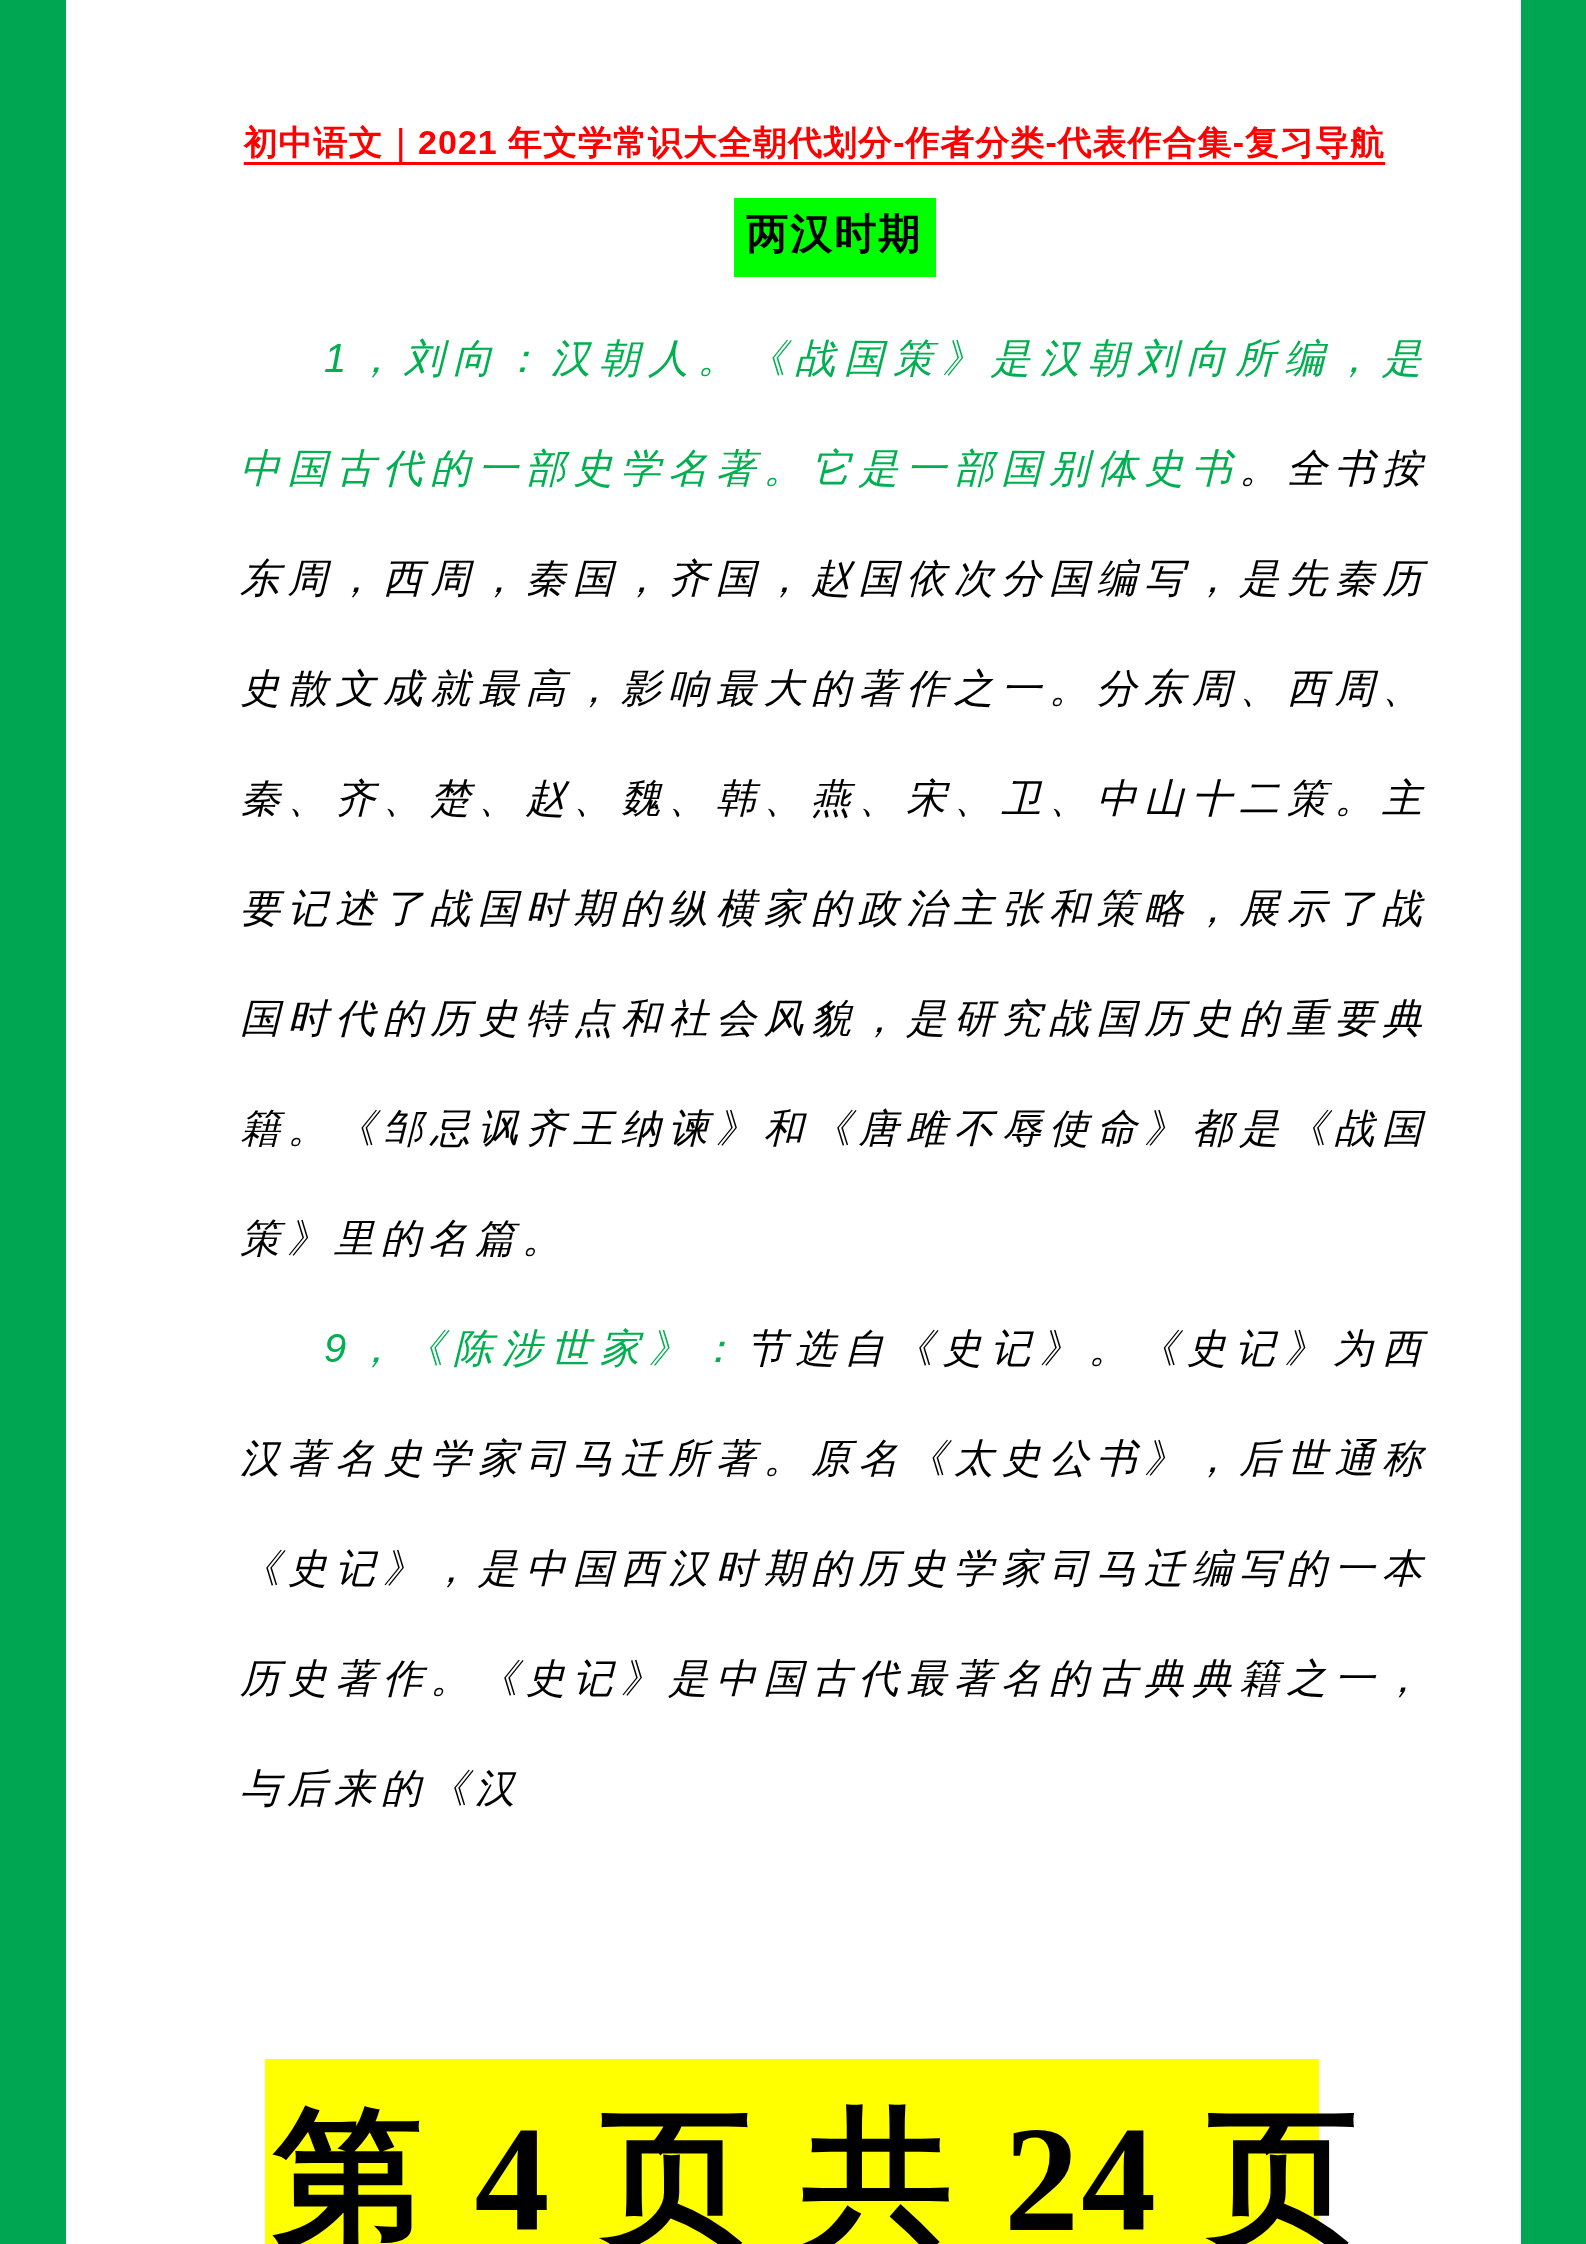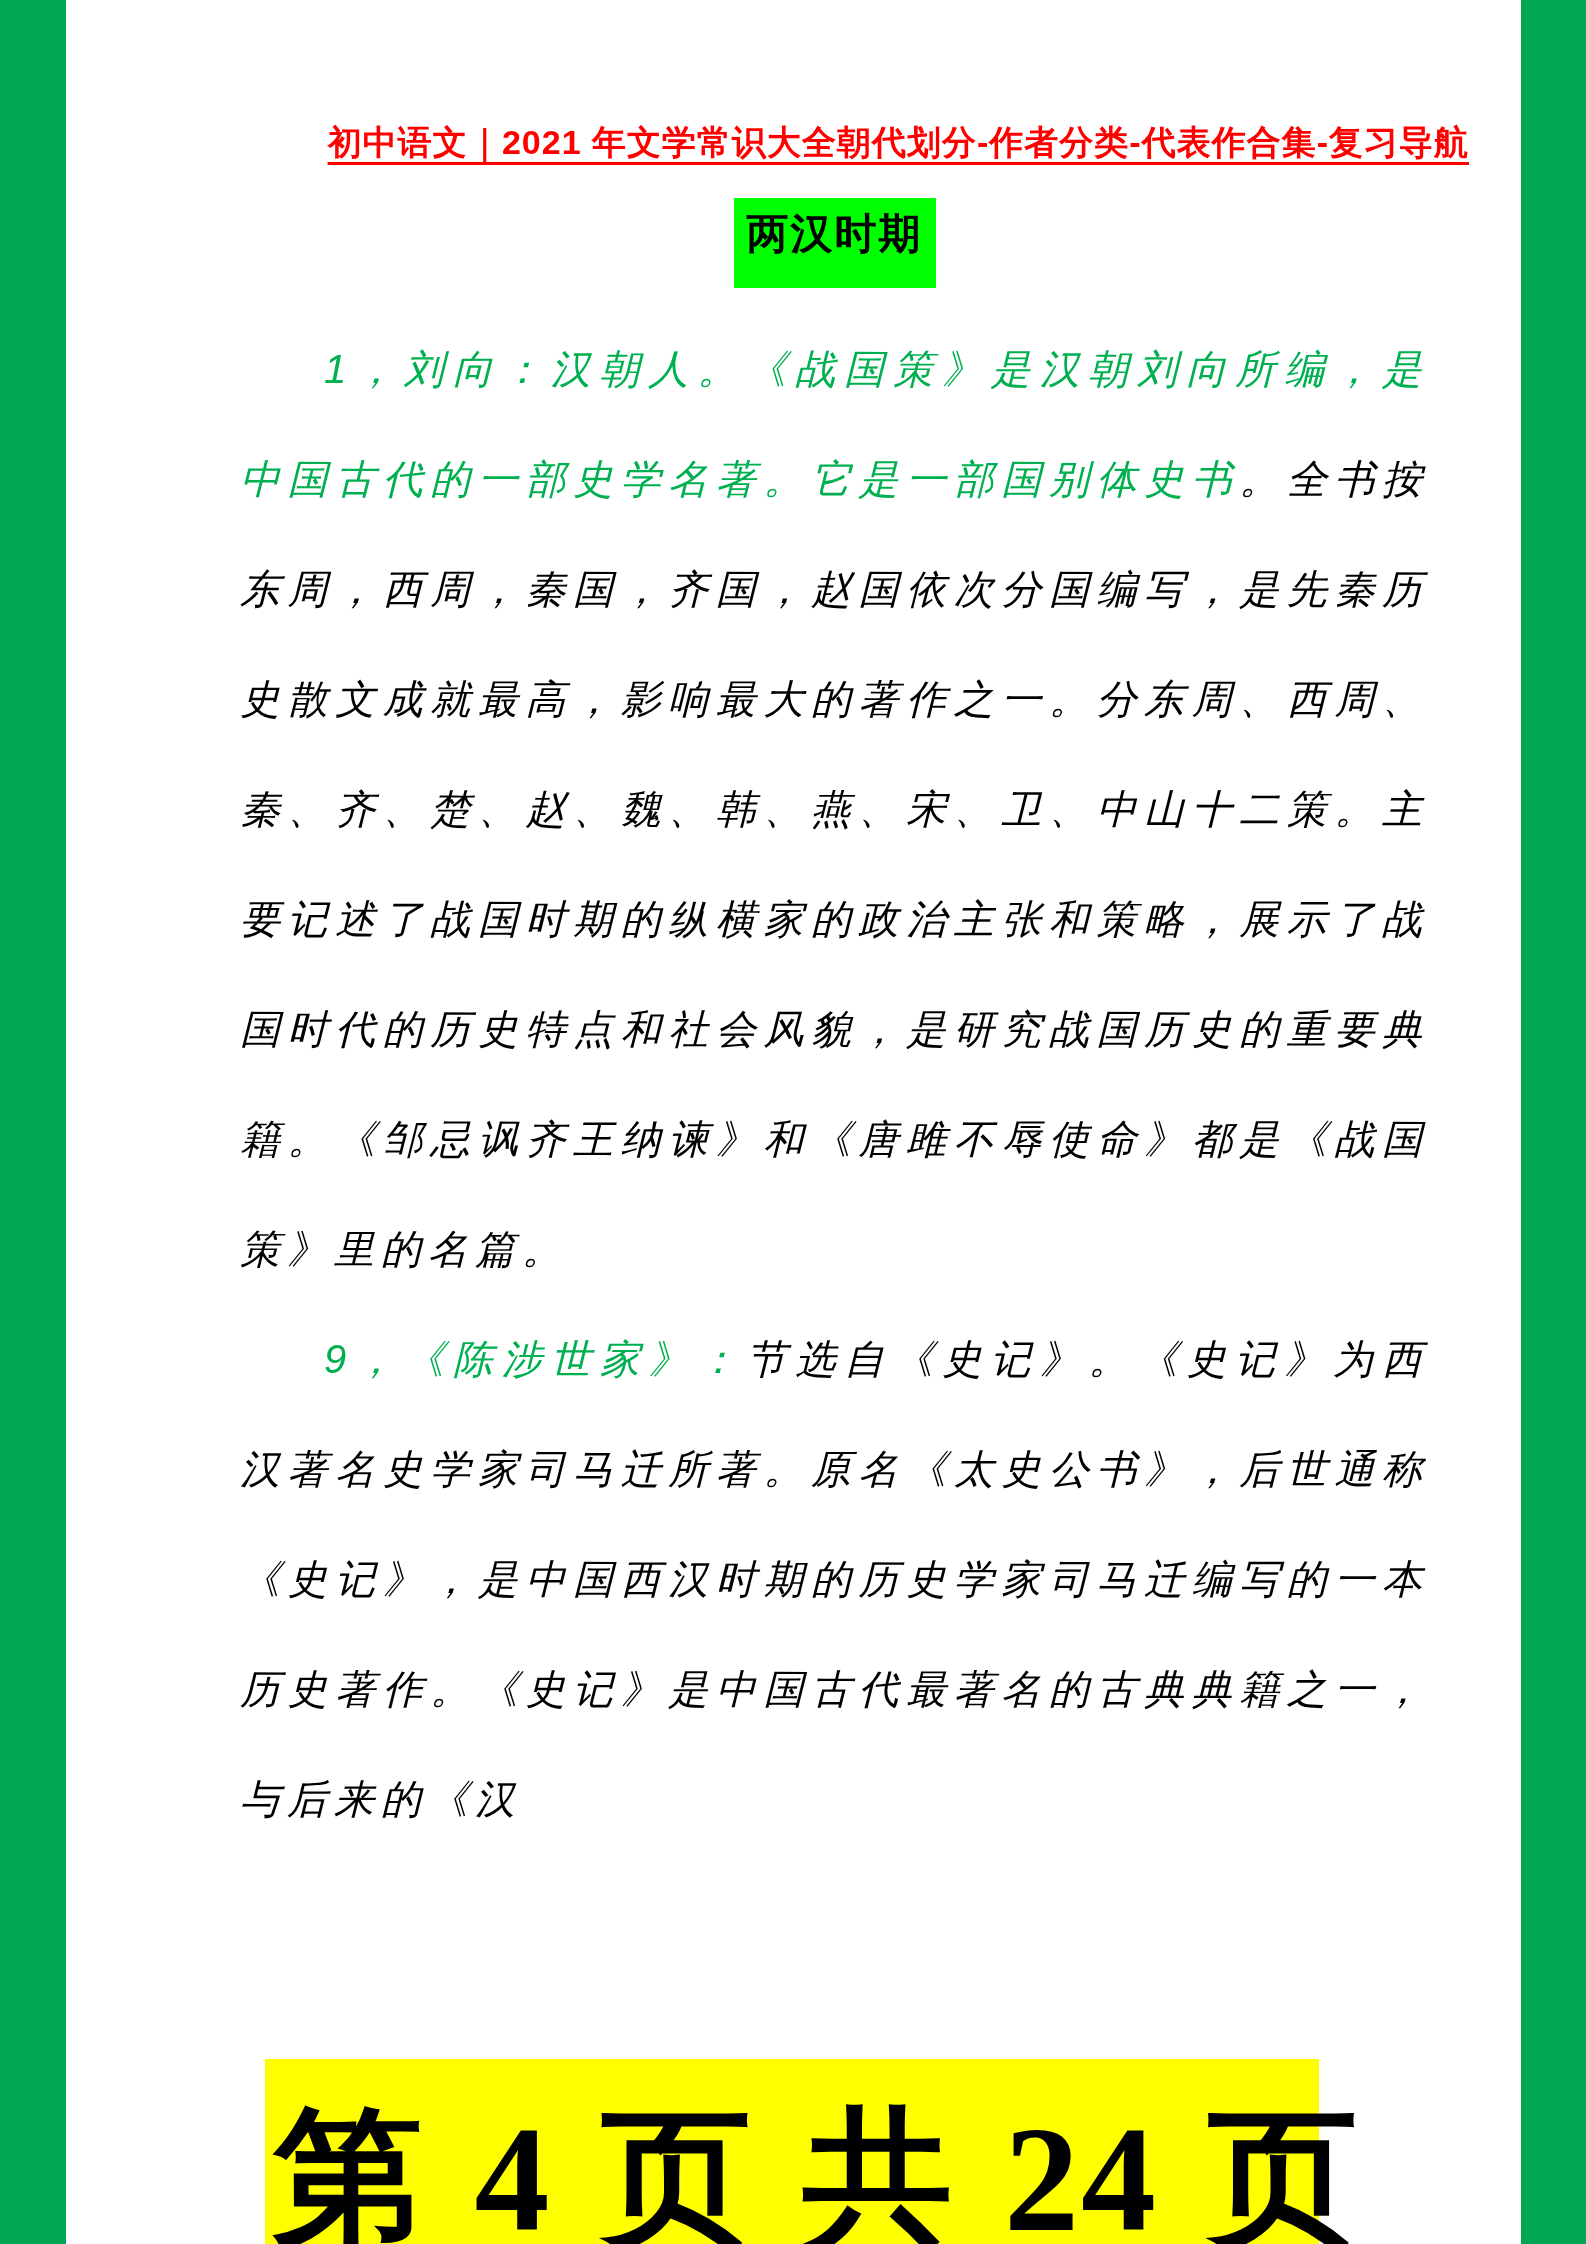--- a/index.html
+++ b/index.html
@@ -20,40 +20,40 @@
     background: #ffffff;
     box-sizing: border-box;
     padding: 118px 92px 0 174px;
     overflow: hidden;
   }
   .doc-title {
     color: #FF0000;
     font-weight: bold;
     font-size: 34px;
     line-height: 48px;
-    text-align: right;
+    text-align: center;
     text-decoration: underline;
     text-underline-offset: 8px;
     letter-spacing: 1px;
     white-space: nowrap;
     margin-left: -80px;
     margin-right: -40px;
   }
   .heading-wrap {
     text-align: center;
     margin-top: 32px;
   }
   .section-heading {
     display: inline-block;
     background: #00FF00;
     color: #000000;
     font-weight: bold;
     font-size: 42px;
     line-height: 42px;
-    padding: 15px 13px 33px 13px;
+    padding: 15px 13px 22px 13px;
     letter-spacing: 2px;
   }
   .body-text {
     margin-top: 26px;
     color: #000000;
     font-size: 40px;
     line-height: 110px;
     letter-spacing: 7px;
     text-align: justify;
   }

